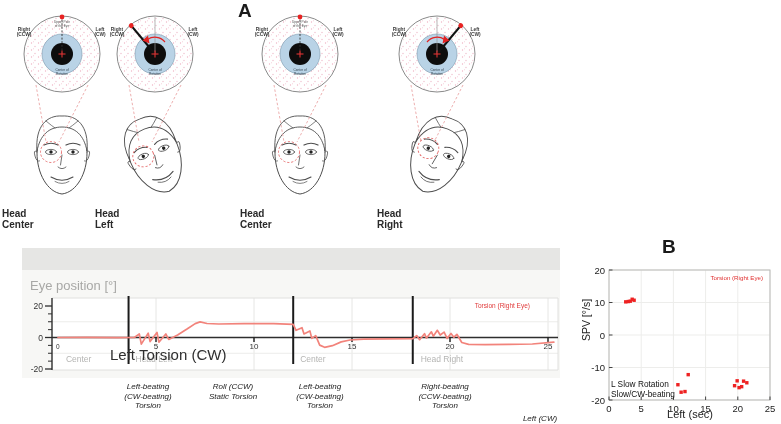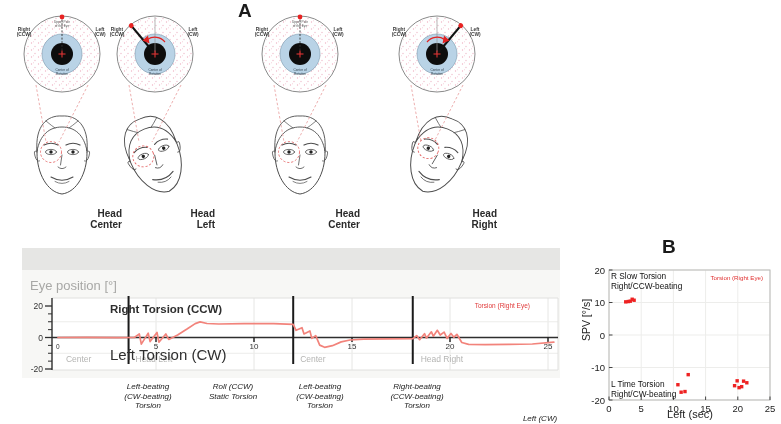--- a/index.html
+++ b/index.html
@@ -1,21 +1,21 @@
 <!DOCTYPE html>
 <html><head>
 <meta charset="utf-8">
 <style>
   html,body{margin:0;padding:0;background:#fff;}
   body{font-family:"Liberation Sans",sans-serif;}
   #canvas{position:relative;width:781px;height:424px;background:#fff;overflow:hidden;}
   .abs{position:absolute;}
   .panel-letter{font-weight:bold;font-size:19px;color:#1a1a1a;}
   .col{position:absolute;top:6px;width:120px;height:232px;}
-  .head-label{position:absolute;top:202px;left:0;width:120px;text-align:right;
+  .head-label{position:absolute;top:202px;left:0;width:120px;text-align:left;
     font-size:10px;font-weight:bold;color:#2a2a2a;line-height:11px;}
   
   #ocr-panel{position:absolute;left:22px;top:248px;width:538px;height:130px;background:#f7f7f5;}
   #ocr-titlebar{position:absolute;left:0;top:0;width:538px;height:22px;background:#e6e6e4;}
   #ocr-title{position:absolute;left:13px;top:2px;font-size:15px;color:#3d3d3d;}
   #eye-pos-label{position:absolute;left:30px;top:278px;font-size:13px;color:#a8a8a6;}
   #right-torsion-label{position:absolute;left:110px;top:303px;font-size:11.5px;font-weight:bold;color:#2f2f2f;}
   #left-torsion-label{position:absolute;left:110px;top:346px;font-size:15px;font-weight:normal;color:#2f2f2f;}
   #ocr-legend{position:absolute;left:380px;top:302px;width:150px;text-align:right;font-size:6.5px;color:#e03a3a;}
   #ocr-chart{position:absolute;left:22px;top:270px;}
@@ -324,39 +324,38 @@
       <line x1="26" y1="43.875" x2="30" y2="43.875" stroke="#2e2e2e" stroke-width="1"></line>
       <line x1="106.56" y1="26" x2="106.56" y2="94" stroke="#1a1a1a" stroke-width="2"></line>
       <line x1="271.20000000000005" y1="26" x2="271.20000000000005" y2="94" stroke="#1a1a1a" stroke-width="2"></line>
       <line x1="390.76000000000005" y1="26" x2="390.76000000000005" y2="94" stroke="#1a1a1a" stroke-width="2"></line>
       <text x="43.92" y="92" font-size="8.5" fill="#b5b5b3">Center</text>
       <text x="113.5" y="92" font-size="8.5" fill="#b5b5b3">Head Left</text>
       <text x="278.14" y="92" font-size="8.5" fill="#b5b5b3">Center</text>
       <text x="398.68000000000006" y="92" font-size="8.5" fill="#b5b5b3">Head Right</text>
       <polyline points="36.0,67.5 65.4,67.3 94.8,67.7 112.4,67.5 117.3,63.9 119.3,74.1 126.2,63.1 128.1,71.6 135.0,62.5 136.9,72.2 143.8,64.0 146.7,69.4 155.6,65.0 165.4,58.8 173.2,53.6 178.1,51.9 185.0,53.5 196.7,54.0 222.2,53.6 251.6,53.6 271.2,54.3 274.1,60.3 280.0,57.7 282.0,64.0 287.9,60.9 289.8,68.4 293.7,65.6 297.7,75.1 302.6,77.3 310.4,75.7 319.2,71.9 328.0,70.0 341.8,69.2 365.3,68.9 390.8,68.6 394.7,65.6 397.6,69.7 402.5,63.7 404.5,68.1 409.4,61.8 411.3,66.2 415.3,60.3 418.2,65.0 422.1,62.1 425.1,68.4 429.0,63.4 431.9,67.2 434.9,64.3 439.8,72.5 446.6,74.4 463.3,74.7 486.8,74.4 510.3,74.0 531.9,72.2" fill="none" stroke="#f2837b" stroke-width="1.7" stroke-linejoin="round" stroke-linecap="round"></polyline>
     </svg>
-  <div id="right-torsion-label">Right Torsion (CCW)</div>
   <div id="left-torsion-label">Left Torsion (CW)</div>
   <div id="ocr-legend">Torsion (Right Eye)</div>
   <div id="ocr-annotations">
       <div class="ocr-ann" style="left: 83px;">
         <div>Left-beating</div>
         <div>(CW-beating)</div>
         <div>Torsion</div>
       </div>
       <div class="ocr-ann" style="left: 168px;">
         <div>Roll (CCW)</div>
         <div>Static Torsion</div>
       </div>
       <div class="ocr-ann" style="left: 255px;">
         <div>Left-beating</div>
         <div>(CW-beating)</div>
         <div>Torsion</div>
       </div>
-      <div class="ocr-ann" style="left: 352px; text-align: center;">
+      <div class="ocr-ann" style="left: 380px; text-align: center;">
         <div>Right-beating</div>
         <div>(CCW-beating)</div>
         <div>Torsion</div>
       </div>
       <div class="ocr-ann" style="left: 475px; margin-top: 32px;">
         <div>Left (CW)</div>
         <div>Static Torsion</div>
       </div>
     </div>
 
@@ -408,22 +407,18 @@
       <rect x="111.512" y="134.95000000000002" width="3.4" height="3.4" fill="#ee2222"></rect>
       <rect x="157.88000000000002" y="146" width="3.4" height="3.4" fill="#ee2222"></rect>
       <rect x="160.45600000000002" y="141.125" width="3.4" height="3.4" fill="#ee2222"></rect>
       <rect x="162.388" y="147.95000000000002" width="3.4" height="3.4" fill="#ee2222"></rect>
       <rect x="164.96400000000003" y="146.97500000000002" width="3.4" height="3.4" fill="#ee2222"></rect>
       <rect x="166.89600000000002" y="141.45000000000002" width="3.4" height="3.4" fill="#ee2222"></rect>
       <rect x="170.116" y="143.07500000000002" width="3.4" height="3.4" fill="#ee2222"></rect>
     </svg>
   <div id="spv-ylabel">SPV [°/s]</div>
   <div id="spv-xlabel">Left (sec)</div>
-  <div id="spv-upper-ann">
-    <div>R Slow Torsion</div>
-    <div>Right/CCW-beating</div>
-  </div>
   <div id="spv-lower-ann">
-    <div>L Time Torsion</div>
-    <div>Right/CW-beating</div>
+    <div>L Slow Rotation</div>
+    <div>Slow/CW-beating</div>
   </div>
   <div id="spv-legend">Torsion (Right Eye)</div>
 </div>
 
 </body></html>

